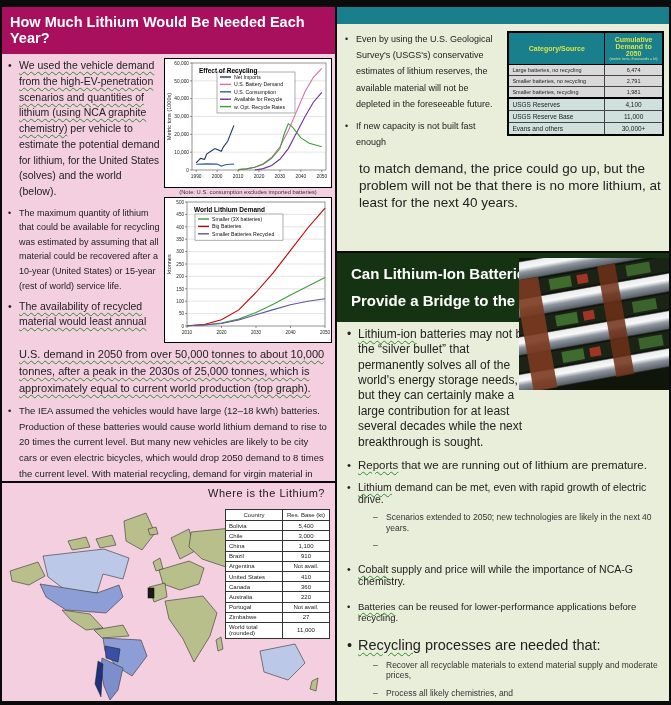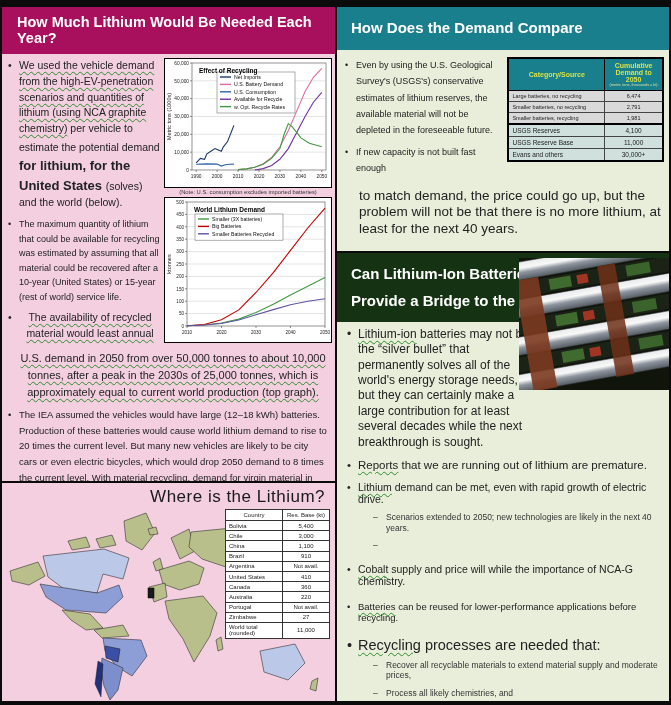--- a/index.html
+++ b/index.html
@@ -3,30 +3,30 @@
 <meta charset="utf-8">
 <style>
   html,body{margin:0;padding:0;background:#000;}
   #poster{position:relative;width:671px;height:705px;background:#0b0b0b;font-family:"Liberation Sans",sans-serif;overflow:hidden;}
   .sec{position:absolute;overflow:hidden;}
   #left-top{left:2px;top:7px;width:333px;height:474px;background:var(--pink-bg);}
   #left-bottom{left:2px;top:483px;width:333px;height:218px;background:var(--pink-bg);}
   #right-top{left:337px;top:7px;width:332px;height:244px;background:var(--pale-green);}
   #right-bottom{left:337px;top:253px;width:332px;height:448px;background:var(--pale-green);}
 
-  .wavy{text-decoration:underline wavy var(--wavy-green) 1px;text-underline-offset:2px;text-align:center;}
+  .wavy{text-decoration:underline wavy var(--wavy-green) 1px;text-underline-offset:2px;}
 
   
-  .lt-heading{background:var(--magenta);color:#fff;font-weight:bold;font-size:14.5px;padding:7px 15px 8px;}
+  .lt-heading{background:var(--magenta);color:#fff;font-weight:bold;font-size:14.5px;padding:7px 8px 8px;}
   .lt-body{display:flex;padding:4px 3px 0 6px;}
   .lt-text{width:160px;padding-right:3px;}
   .bullet{display:flex;color:#222;margin-bottom:6px;}
   .bullet .mk{width:11px;flex:none;}
   .b1{font-size:10.5px;line-height:1.5;}
-  .b1 .small{font-size:13px;font-weight:bold;}
+  .b1 .small{font-size:10px;}
   .b2{font-size:9px;line-height:1.62;}
   .b3{font-size:10.5px;line-height:1.45;}
   .lt-charts{width:168px;}
   .chart-box{background:#fff;border:1px solid #000;}
   .chart-note{font-size:5.8px;color:#333;text-align:center;margin:1px 0 2px;}
   .lt-cont{font-size:11px;line-height:1.55;color:#222;padding:3px 8px 0 17px;}
   .b4{font-size:9.5px;line-height:1.65;margin:6px 8px 0 6px;}
 
   
   .rt-heading{background:var(--teal);color:#fff;font-weight:bold;font-size:15px;padding:8px 14px 9px;line-height:1.75;}
@@ -51,21 +51,21 @@
   .rb1 .tx{width:178px;}
   .rb2{font-size:11.5px;margin-bottom:10px;}
   .rb3{font-size:10.5px;margin-bottom:2px;}
   .rb4{font-size:10.5px;margin:12px 0 2px;}
   .rb5{font-size:9.5px;margin:14px 0 2px;}
   .rb6{font-size:14.5px;margin:14px 0 2px;}
   .sub{display:flex;font-size:8.5px;color:#333;margin:7px 0 0 26px;line-height:1.25;}
   .sub .mk{width:13px;flex:none;}
 
   
-  .where-title{position:absolute;top:4px;right:10px;font-size:17px;color:#1a1a1a;z-index:3;letter-spacing:0.5px;}
+  .where-title{position:absolute;top:4px;right:10px;font-size:11px;color:#1a1a1a;z-index:3;letter-spacing:0.5px;}
   .map-svg{position:absolute;left:0;top:0;}
   .land{fill:var(--map-land);stroke:#333;stroke-width:0.6;}
   .m-light{fill:var(--map-light-blue);stroke:#333;stroke-width:0.6;}
   .m-med{fill:var(--map-medium-blue);stroke:#333;stroke-width:0.6;}
   .m-slate{fill:var(--map-slate-blue);stroke:#333;stroke-width:0.6;}
   .m-dark{fill:var(--map-dark-blue);stroke:#222;stroke-width:0.6;}
   .m-navy{fill:#20307a;stroke:#111;stroke-width:0.4;}
   .m-black{fill:#1a1a1a;stroke:#000;stroke-width:0.5;}
   .country-table{position:absolute;top:26px;right:5px;border-collapse:collapse;background:#fff;border:1.2px solid #222;z-index:2;}
   .country-table th{font-size:6px;font-weight:normal;border:0.8px solid #333;padding:2px 2px;color:#222;}
@@ -211,21 +211,20 @@
     </div>
     <div class="lt-cont wavy">U.S. demand in 2050 from over 50,000 tonnes to about 10,000 tonnes, after a peak in the 2030s of 25,000 tonnes, which is approximately equal to current world production (top graph).</div>
     <div class="bullet b4">
       <span class="mk">•</span>
       <span>The IEA assumed the vehicles would have large (12–18 kWh) batteries. Production of these batteries would cause world lithium demand to rise to 20 times the current level. But many new vehicles are likely to be city cars or even electric bicycles, which would drop 2050 demand to 8 times the current level. With material recycling, demand for virgin material in 2050 would be only about 4 times the current level.</span>
     </div>
   </div>
 
   <div class="sec" id="right-top">
     <div class="rt-heading">
-      <div>How Does the Demand Compare</div>
     </div>
     <div class="rt-body">
       <div class="rt-text">
         <div class="bullet rt-b">
           <span class="mk">•</span>
           <span>Even by using the U.S. Geological Survey's (USGS's) conservative estimates of lithium reserves, the available material will not be depleted in the foreseeable future.</span>
         </div>
         <div class="bullet rt-b">
           <span class="mk">•</span>
           <span>If new capacity is not built fast enough</span>

